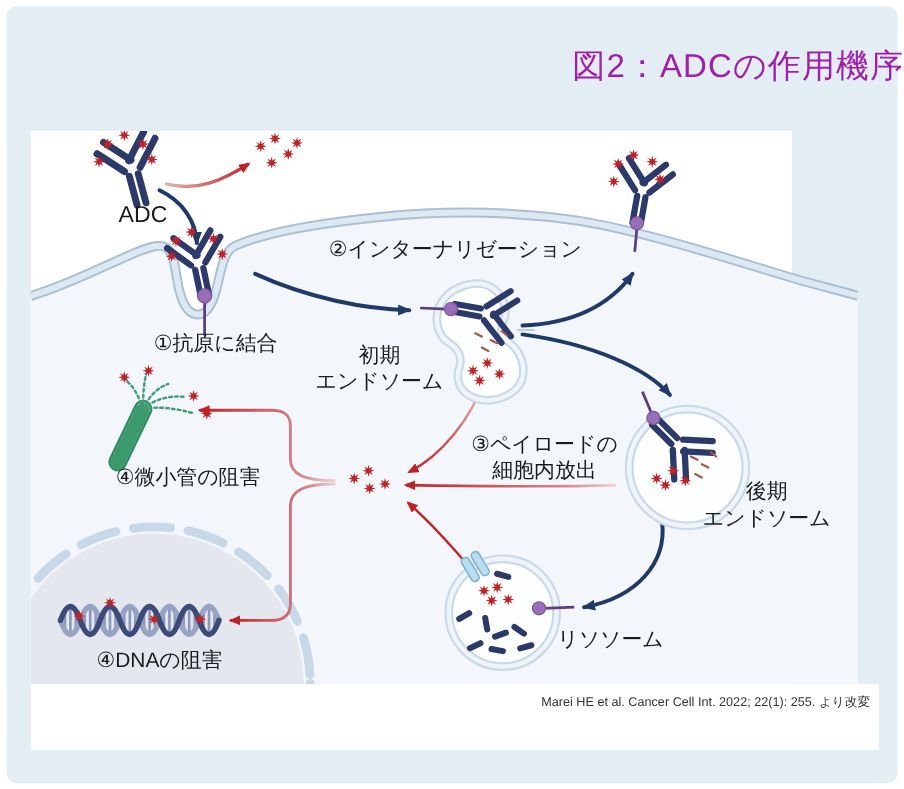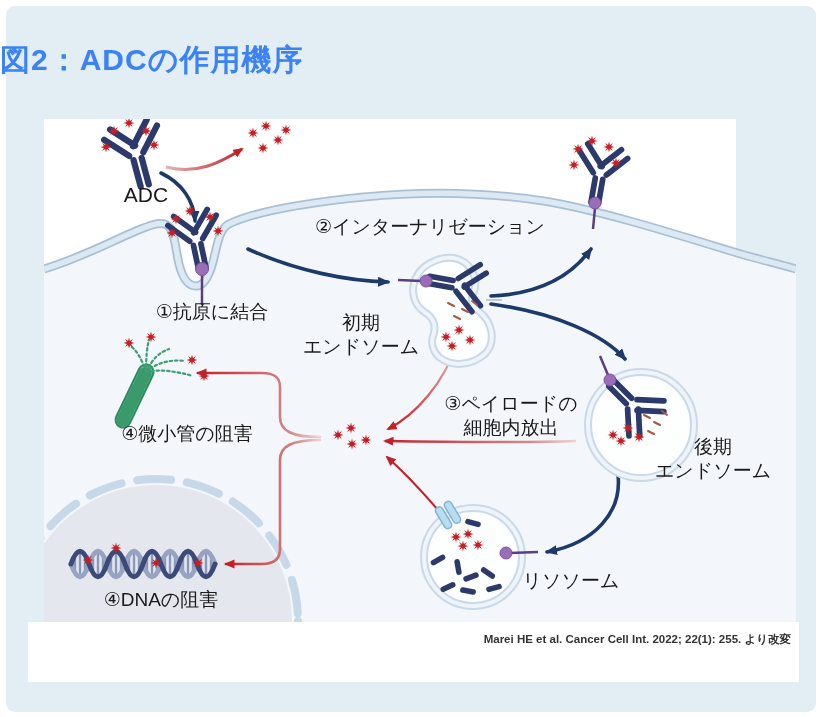--- a/index.html
+++ b/index.html
@@ -1,27 +1,27 @@
 <!DOCTYPE html>
 <html style="--page-bg: #e2edf4; --panel-bg: #ffffff; --cell-interior: #f3f7fb; --membrane-edge: #a9bfd4; --membrane-fill: #dde9f2; --membrane-edge2: #c9d9e8; --navy: #2c3a6b; --arrow-navy: #1d3a6b; --red: #c42127; --purple: #9a6db8; --purple-dark: #5a3d82; --green: #3f9e74; --green-dark: #2e8a60; --green-light: #7ccba4; --dna-dark: #3b4a78; --dna-light: #98a3c2; --dna-rung: #8b97bb; --nucleus-fill: #e4e8ee; --nucleus-edge: #c7d8e8; --channel-fill: #b9ddef; --channel-edge: #7fb4d4; --tick-brown: #a75842; --text: #1a1a1a;"><head>
 <meta charset="utf-8">
 <style>
   html,body{margin:0;padding:0;background:#ffffff;}
   body{width:822px;height:717px;position:relative;overflow:hidden;
        font-family:"Liberation Sans","DejaVu Sans",sans-serif;}
   .card{position:absolute;left:6px;top:6px;width:810px;height:706px;
         background:var(--page-bg);border-radius:9px;}
-  .figure-title{position:absolute;left:0;top:40px;width:822px;text-align:left;
-        font-size:30px;font-weight:bold;color:#3b82f6;letter-spacing:1px;}
-  .panel{position:absolute;left:44px;top:119px;width:692px;height:503px;
+  .figure-title{position:absolute;left:0;top:40px;width:822px;text-align:right;
+        font-size:30px;font-weight:normal;color:#a21caf;letter-spacing:1px;}
+  .panel{position:absolute;left:28px;top:119px;width:692px;height:503px;
         background:var(--panel-bg);}
   .citation-band{position:absolute;left:28px;top:622px;width:771px;height:60px;
         background:var(--panel-bg);box-sizing:border-box;
         padding:10px 8px 0 0;text-align:right;}
-  .citation-band div{font-size:11.5px;line-height:15px;color:#333;font-weight:bold;}
+  .citation-band div{font-size:11.5px;line-height:15px;color:#333;}
   svg text{font-family:"Liberation Sans","DejaVu Sans",sans-serif;fill:var(--text);}
   .lbl{font-size:19px;}
   .lbl-adc{font-size:21px;}
   .c-navy-s{stroke:var(--arrow-navy);fill:none;}
   .c-red-s{fill:none;}
   .mem-outer{stroke:var(--membrane-edge);fill:none;}
   .mem-inner{stroke:var(--membrane-fill);fill:none;}
   .ves-outer{stroke:var(--membrane-edge2);fill:#fdfefe;}
   .ves-inner{stroke:#eef4f9;fill:none;}
 </style>

